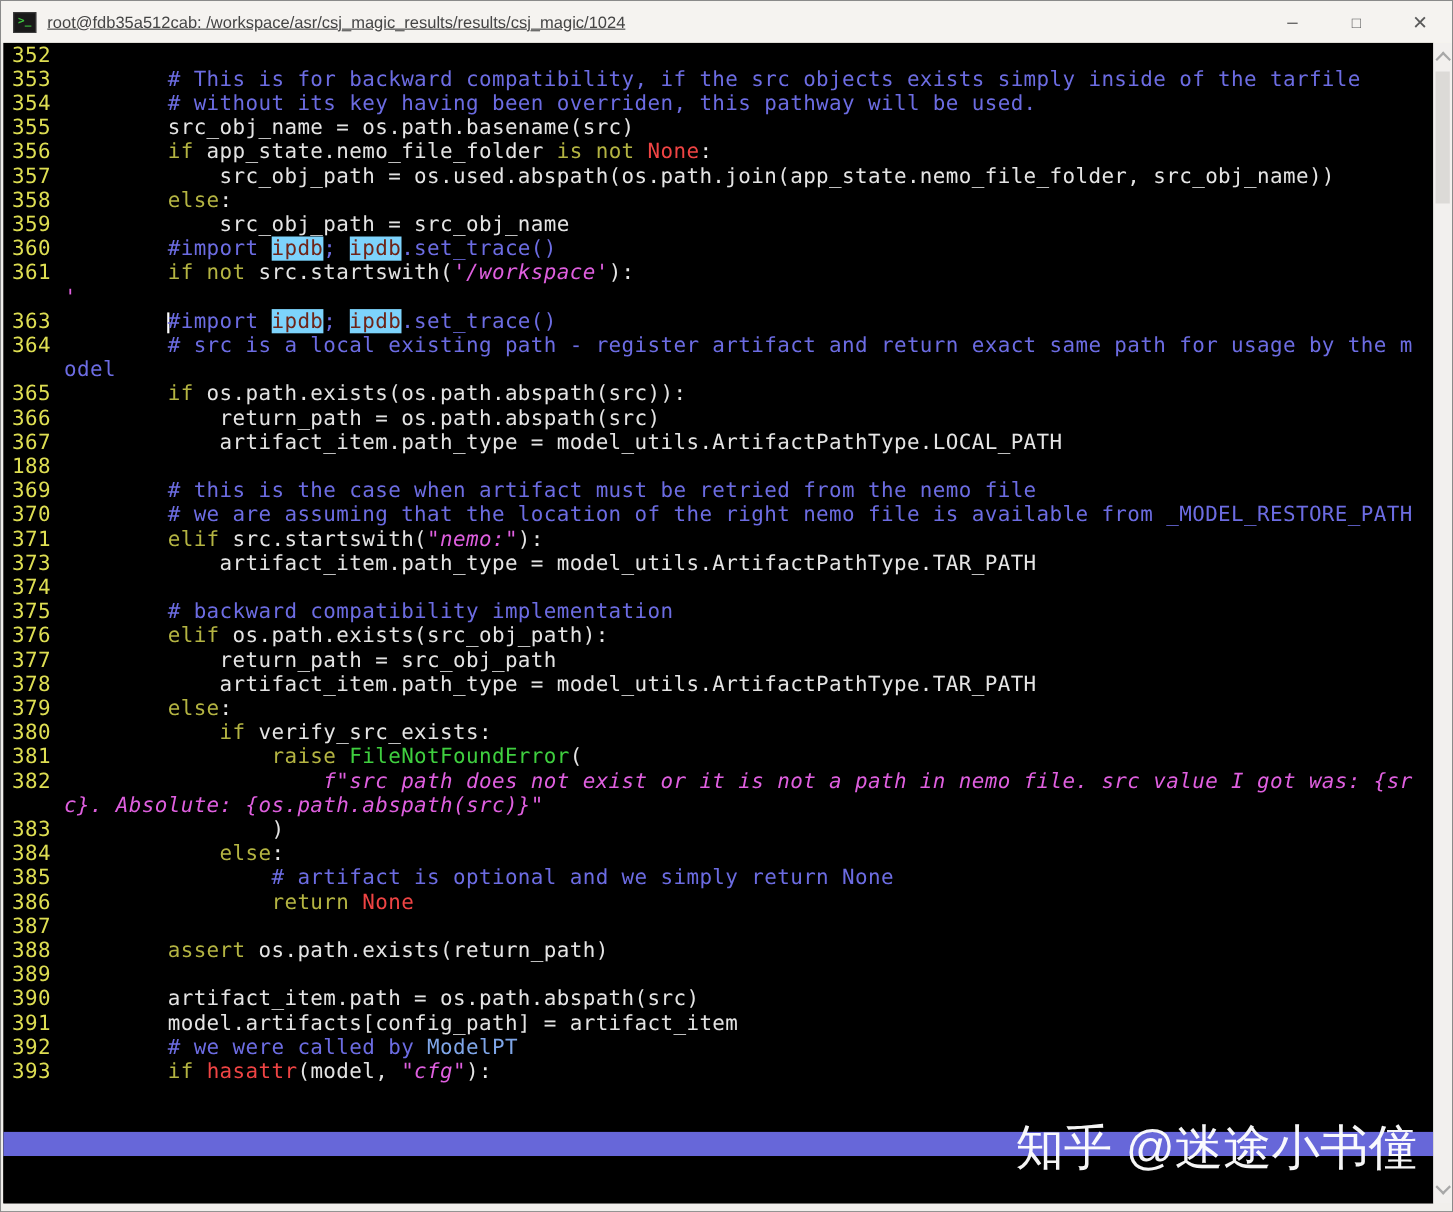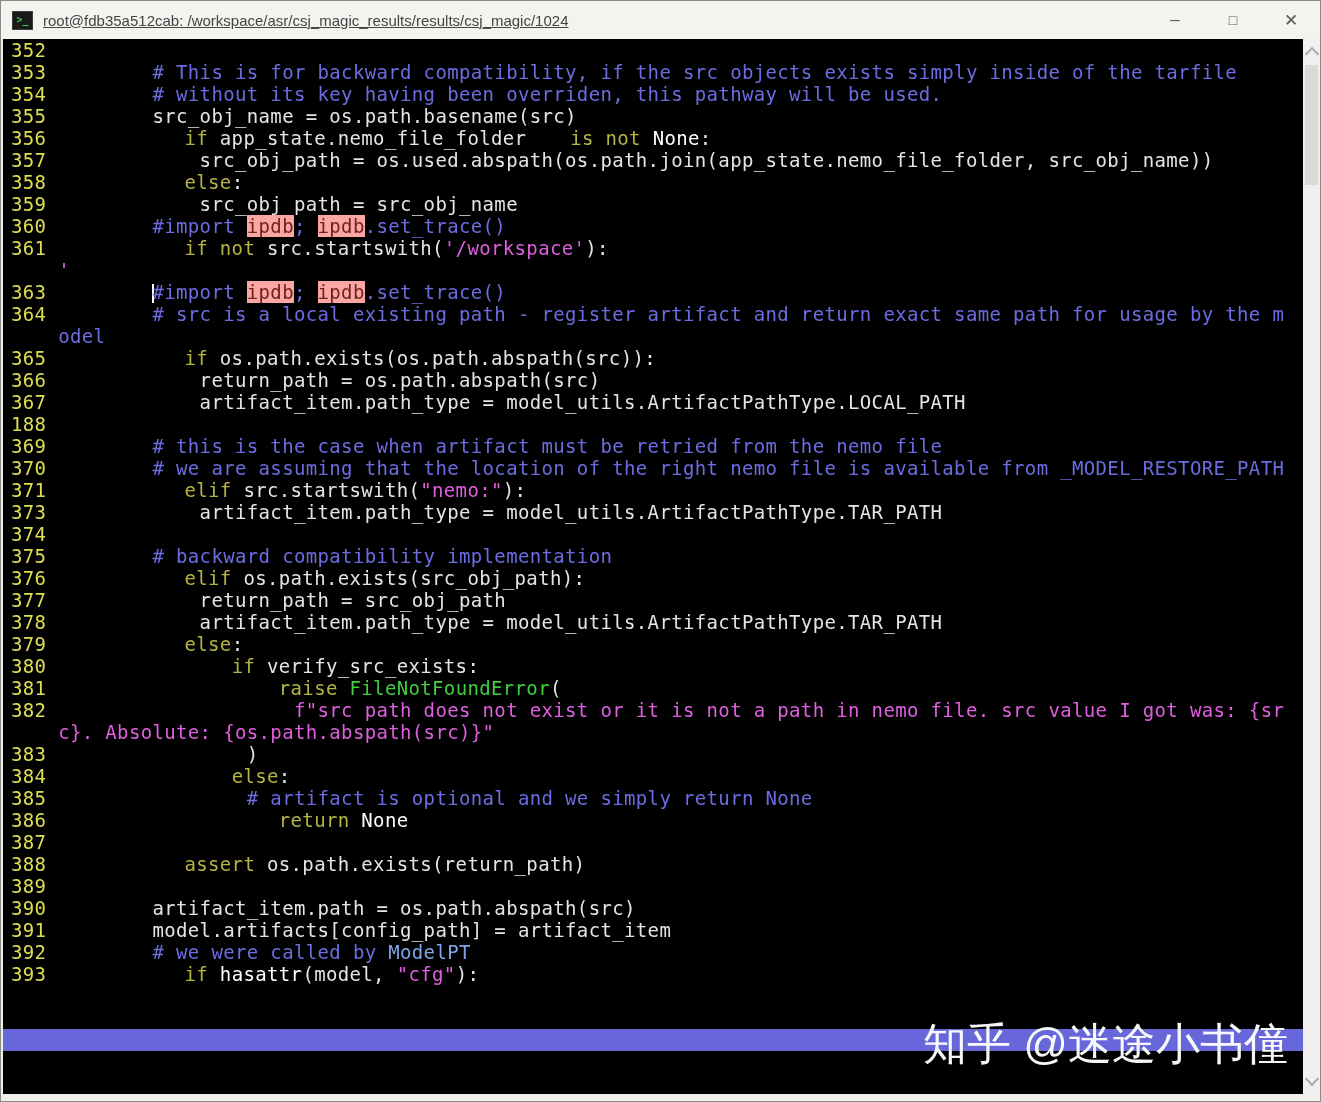--- a/index.html
+++ b/index.html
@@ -18,27 +18,27 @@
     color:#5a5a5a;font-size:17px;cursor:default;}
   .ctl.max{font-size:14px;}
   
   .tbody{position:relative;height:1062px;background:#f1efec;display:flex;}
   .termcol{width:1301px;height:1055px;background:#000;margin-left:2px;display:flex;flex-direction:column;overflow:hidden;}
   .editor{height:990px;overflow:hidden;padding-left:8px;}
   .row{height:22px;line-height:22px;white-space:pre;font-size:19px;letter-spacing:0.35px;color:#e4e4e4;}
   .ln{color:#dede52;}
   .tk-n{color:#e4e4e4;}
   .tk-c{color:#6c6ce2;}
-  .tk-k{color:#b4b442;margin-left:32px;}
-  .tk-s{color:#df5fdf;}
+  .tk-k{color:#b4b442;}
+  .tk-s{color:#df5fdf;font-style:italic;}
   .tk-m{color:#df5fdf;}
-  .tk-b{color:#ffffff;}
+  .tk-b{color:#ef4444;}
   .tk-g{color:#3fcf3f;}
   .tk-cm{color:#7fa6e8;}
-  .tk-h{color:#6e2418;background:#fca5a5;}
+  .tk-h{color:#6e2418;background:#7dd3fc;}
   .tk-cur{display:inline-block;width:2px;height:19px;background:#fdfdfd;vertical-align:text-bottom;margin-right:-2px;}
   .statusbar{height:22px;line-height:22px;background:#6767d9;color:#d8d8f8;
     font-size:19px;letter-spacing:0.35px;white-space:pre;overflow:hidden;padding-left:8px;}
   .cmdline{flex:1;background:#000;}
   
   .scrollbar{width:17px;height:1055px;background:#f2f0ee;position:relative;flex:0 0 auto;}
   .sb-arrow{position:absolute;left:4px;width:8px;height:8px;border:solid #a8a8a8;border-width:2px 2px 0 0;}
   .sb-up{top:10px;transform:rotate(-45deg);}
   .sb-down{bottom:10px;transform:rotate(135deg);}
   .sb-thumb{position:absolute;left:2px;top:26px;width:13px;height:120px;background:#dcdad7;}

